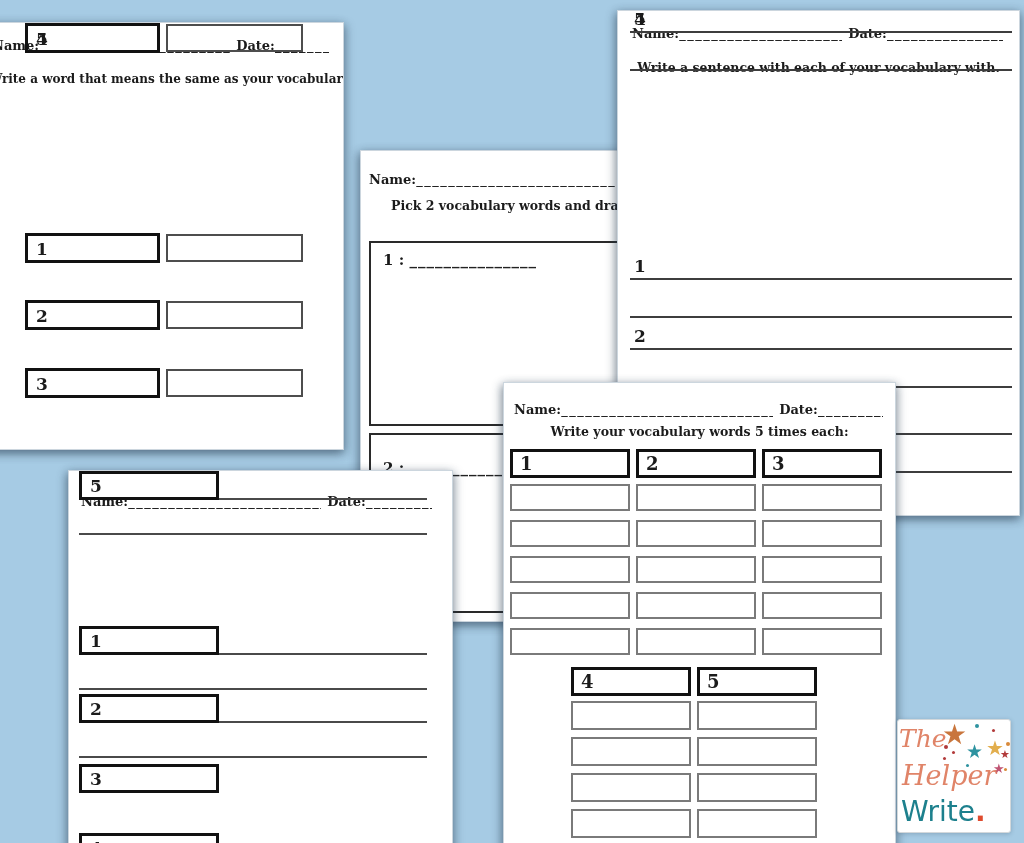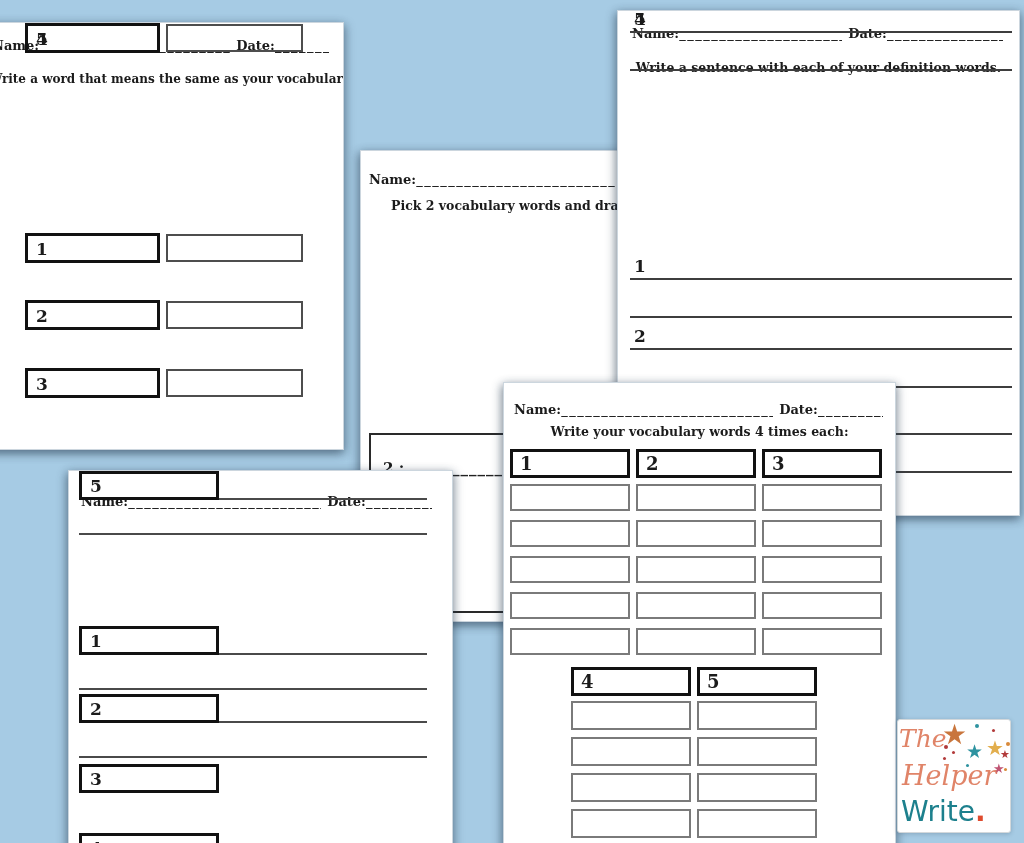--- a/index.html
+++ b/index.html
@@ -169,36 +169,42 @@
   </div>
 
   <div class="page" id="p2">
     <div class="namerow">
       <span class="lbl">Name:</span>
         <span class="dash dash1">________________________________________</span>
         <span class="lbl datelbl">Date:</span>
         <span class="dash dash2">____________________</span>
     </div>
     <div class="heading">Pick 2 vocabulary words and draw a picture.</div>
+    <div class="drawbox b1">
+      <div class="prompt">
+        <span>1 :</span>
+        <span class="dash">_______________</span>
+      </div>
+    </div>
     <div class="drawbox b2">
       <div class="prompt">
         <span>2 :</span>
         <span class="dash">_______________</span>
       </div>
     </div>
   </div>
 
   <div class="page" id="p3">
     <div class="namerow">
       <span class="lbl">Name:</span>
         <span class="dash dash1">________________________________________</span>
         <span class="lbl datelbl">Date:</span>
         <span class="dash dash2">____________________</span>
     </div>
-    <div class="heading">Write a sentence with each of your definition words.</div>
+    <div class="heading">Write a sentence with each of your vocabulary with.</div>
     <div class="sect">
       <span class="num secnum">1</span>
       <div class="wline l1"></div>
       <div class="wline l2"></div>
     </div>
     <div class="sect">
       <span class="num secnum">2</span>
       <div class="wline l1"></div>
       <div class="wline l2"></div>
     </div>
@@ -252,21 +258,21 @@
     </div>
   </div>
 
   <div class="page" id="p4">
     <div class="namerow">
       <span class="lbl">Name:</span>
         <span class="dash dash1">________________________________________</span>
         <span class="lbl datelbl">Date:</span>
         <span class="dash dash2">____________________</span>
     </div>
-    <div class="heading">Write your vocabulary words 4 times each:</div>
+    <div class="heading">Write your vocabulary words 5 times each:</div>
 
     <div class="hdr3">
       <div class="hcell"><span class="num">1</span></div>
       <div class="hcell"><span class="num">2</span></div>
       <div class="hcell"><span class="num">3</span></div>
     </div>
     <div class="body3">
       <div class="cell"></div>
         <div class="cell"></div>
         <div class="cell"></div>

